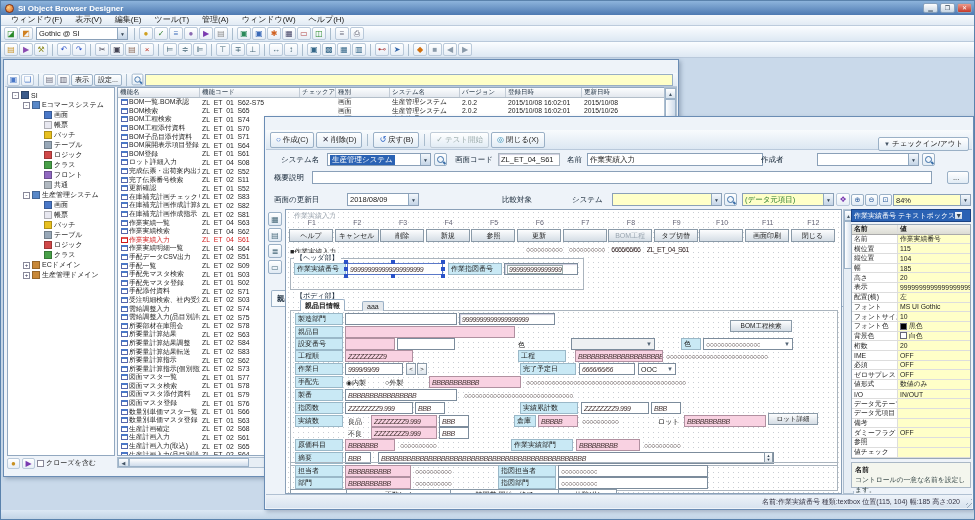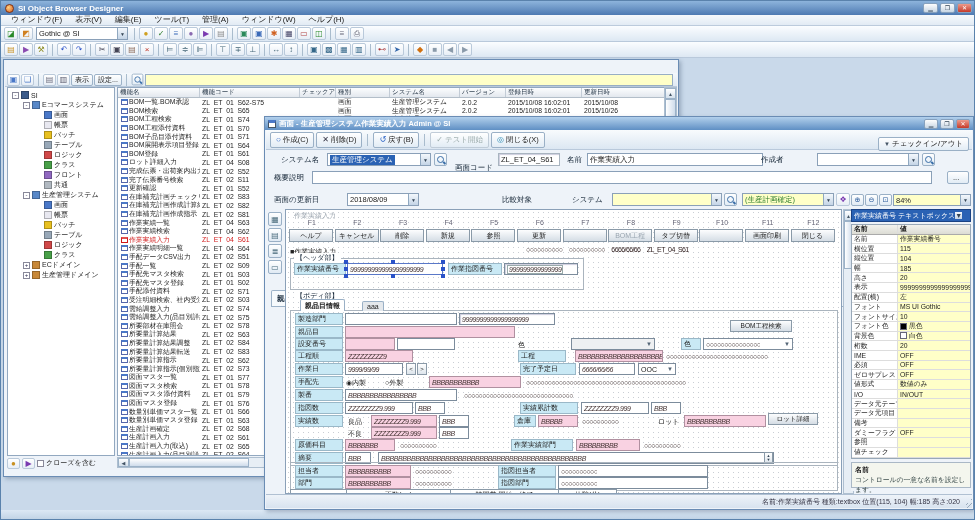--- a/index.html
+++ b/index.html
@@ -963,29 +963,20 @@
       </span>
     <span class="ico" style="width:13px;height:11px">
         <span style="color:#7a3ab0">▶</span>
       </span>
     <span class="cbx"></span>
     <span style="font-size:7px">クローズを含む</span>
   </div>
 </div>
 
 <div class="window" style="left:263px;top:115px;width:710px;height:394px;z-index:5">
-  <div class="wtitle" style="background:linear-gradient(#b2d0ec,#5f8fc4)">
-    <span class="wicon"></span>
-    <span>画面 - 生産管理システム作業実績入力 Admin @ SI</span>
-    <span class="wbtns">
-      <span class="wb" style="width:14px">▁</span>
-      <span class="wb" style="width:14px">❐</span>
-      <span class="wb close" style="width:14px">✕</span>
-    </span>
-  </div>
   <div class="ctoolbar">
     <span class="cbtn">
         <span class="g" style="color:#2a62c4">○</span>
         <span>作成(C)</span>
       </span>
     <span class="cbtn">
         <span class="g" style="color:#334">✕</span>
         <span>削除(D)</span>
       </span>
     <span class="sep"></span>
@@ -1003,21 +994,21 @@
         <span>閉じる(X)</span>
       </span>
   </div>
 
   <span class="flabel" style="left:16px;top:36px">システム名</span>
   <span class="combo" style="position:absolute;left:62px;top:36px;width:104px">
     <span style="background:#2a62b4;color:#fff;padding:0 2px">生産管理システム</span>
       <span class="arr">▼</span>
   </span>
   <span class="mag" style="position:absolute;left:169px;top:36px"></span>
-  <span class="flabel" style="left:190px;top:44px">画面コード</span>
+  <span class="flabel" style="left:190px;top:36px">画面コード</span>
   <span class="field inset" style="left:233px;top:36px;width:62px">ZL_ET_04_S61</span>
   <span class="flabel" style="left:302px;top:36px">名前</span>
   <span class="field yellow" style="left:322px;top:36px;width:176px">作業実績入力</span>
   <span class="flabel" style="left:496px;top:36px">作成者</span>
   <span class="combo" style="position:absolute;left:552px;top:36px;width:102px">
       <span></span>
       <span class="arr">▼</span>
     </span>
   <span class="mag" style="position:absolute;left:657px;top:36px"></span>
   <span class="cbtn" style="position:absolute;left:613px;top:20px;height:14px">
@@ -1047,21 +1038,21 @@
       <span class="arr">▼</span>
     </span>
   <span class="flabel" style="left:237px;top:76px">比較対象</span>
   <span class="flabel" style="left:307px;top:76px">システム</span>
   <span class="combo yellow" style="position:absolute;left:347px;top:76px;width:110px">
       <span></span>
       <span class="arr">▼</span>
     </span>
   <span class="mag" style="position:absolute;left:459px;top:76px"></span>
   <span class="combo yellow" style="position:absolute;left:477px;top:76px;width:92px;color:#2a7a2a">
-      <span>(生産計画確定)</span>
+      <span>(データ元項目)</span>
       <span class="arr">▼</span>
     </span>
   <span class="ico" style="position:absolute;left:571px;top:76px">
       <span style="color:#7a3ab0">❖</span>
     </span>
 
   <div class="minitb">
     <span class="mtb">▦</span>
     <span class="mtb">▤</span>
     <span class="mtb">≣</span>

